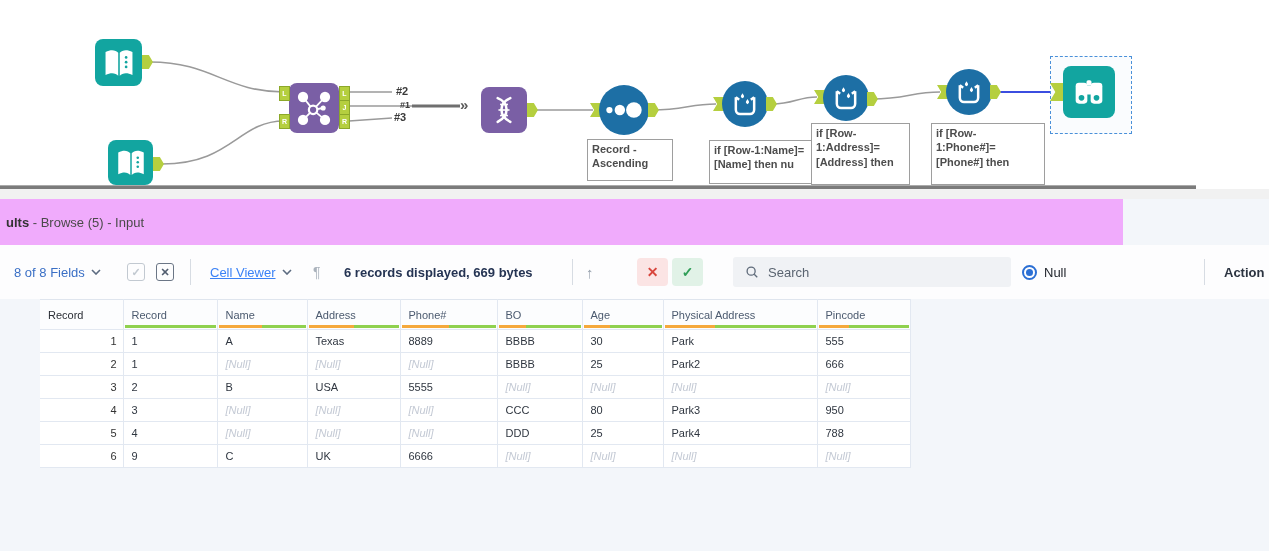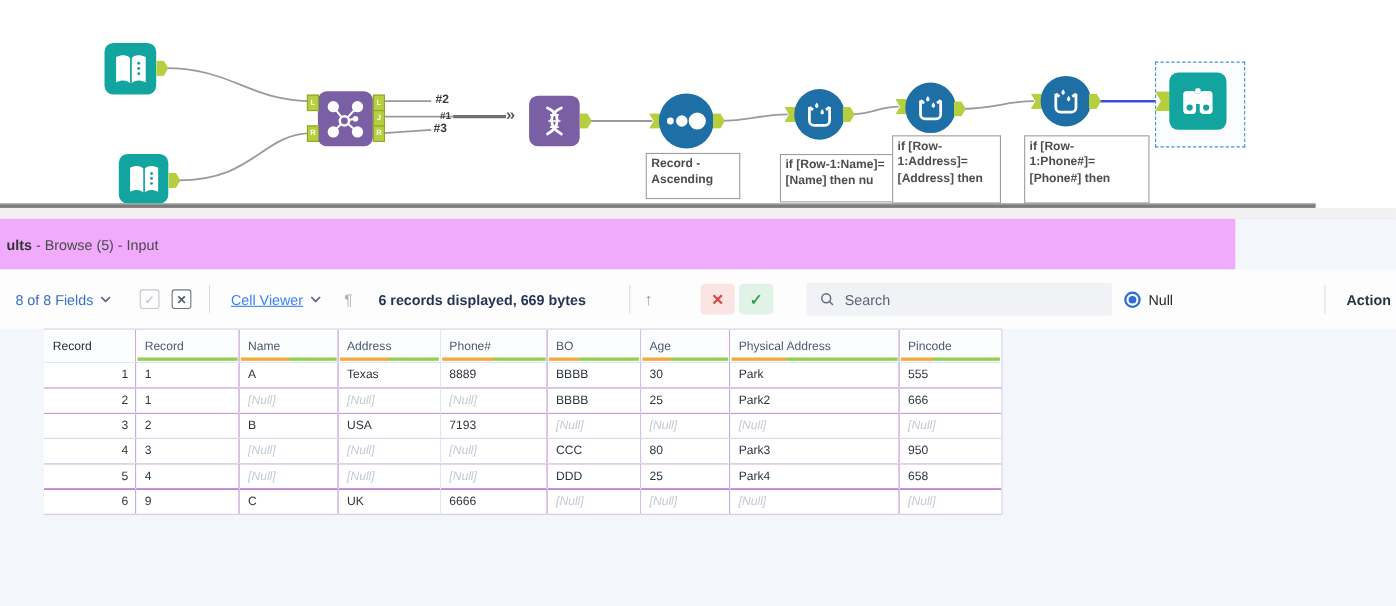--- a/index.html
+++ b/index.html
@@ -327,21 +327,21 @@
               <td>BBBB</td>
               <td>25</td>
               <td>Park2</td>
               <td>666</td>
             </tr>
             <tr>
               <td class="rownum">3</td>
               <td>2</td>
               <td>B</td>
               <td>USA</td>
-              <td>7193</td>
+              <td>5555</td>
               <td class="nullv">[Null]</td>
               <td class="nullv">[Null]</td>
               <td class="nullv">[Null]</td>
               <td class="nullv">[Null]</td>
             </tr>
             <tr>
               <td class="rownum">4</td>
               <td>3</td>
               <td class="nullv">[Null]</td>
               <td class="nullv">[Null]</td>
@@ -353,21 +353,21 @@
             </tr>
             <tr>
               <td class="rownum">5</td>
               <td>4</td>
               <td class="nullv">[Null]</td>
               <td class="nullv">[Null]</td>
               <td class="nullv">[Null]</td>
               <td>DDD</td>
               <td>25</td>
               <td>Park4</td>
-              <td>658</td>
+              <td>788</td>
             </tr>
             <tr>
               <td class="rownum">6</td>
               <td>9</td>
               <td>C</td>
               <td>UK</td>
               <td>6666</td>
               <td class="nullv">[Null]</td>
               <td class="nullv">[Null]</td>
               <td class="nullv">[Null]</td>

